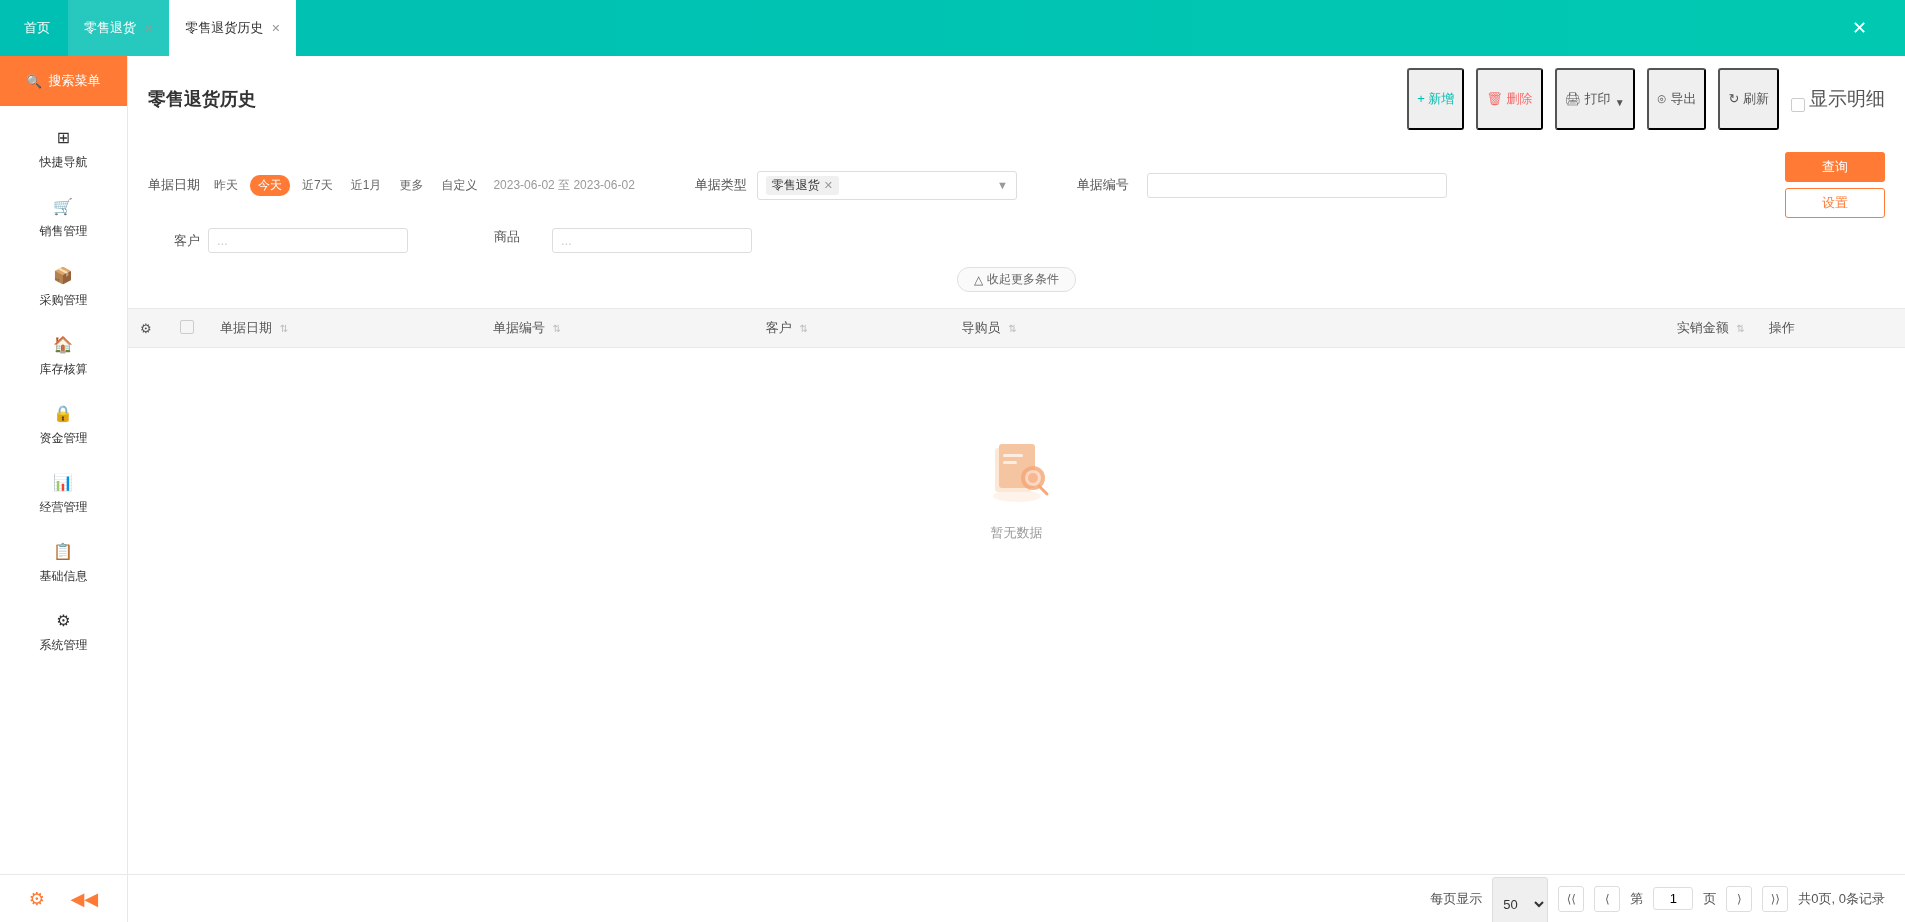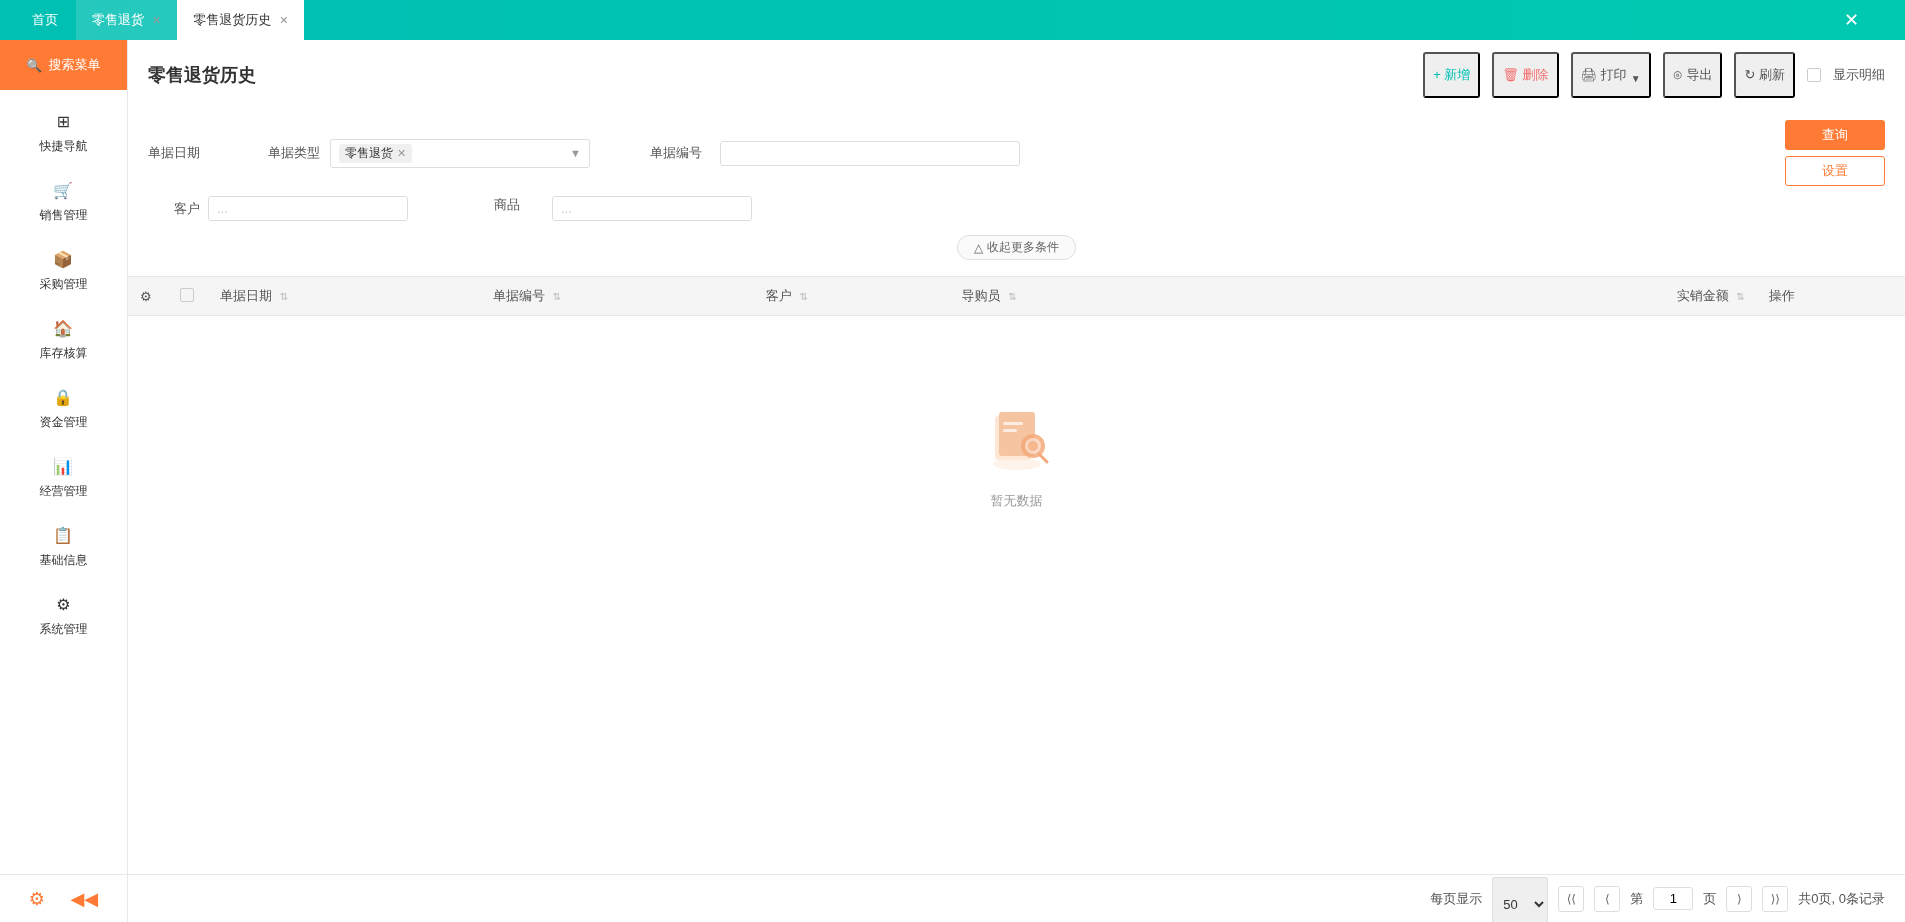--- a/index.html
+++ b/index.html
@@ -1,24 +1,24 @@
 <!DOCTYPE html>
 <html><head>
   <meta charset="utf-8">
   <style>
     * { box-sizing: border-box; margin: 0; padding: 0; font-family: 'Microsoft YaHei', Arial, sans-serif; }
     body { width: 1905px; height: 922px; overflow: hidden; display: flex; flex-direction: column; background: #f5f5f5; }
 
     
     .top-bar {
-      height: 40px;
+      height: 56px;
       background: linear-gradient(to right, #00bfb3, #00c9b1);
       display: flex;
       align-items: center;
-      padding: 0 16px;
+      padding: 0 8px;
       flex-shrink: 0;
     }
     .top-bar-tabs {
       display: flex;
       align-items: stretch;
       height: 100%;
       flex: 1;
     }
     .tab-item {
       display: flex;
@@ -158,21 +158,21 @@
       align-items: center;
       gap: 12px;
     }
     .toolbar-btn {
       display: flex;
       align-items: flex-end;
       gap: 4px;
       font-size: 13px;
       color: #555;
       cursor: pointer;
-      padding: 12px 8px;
+      padding: 20px 8px;
       border-radius: 3px;
     }
     .toolbar-btn.new-btn {
       color: #00bfb3;
     }
     .toolbar-btn.delete-btn { color: #f56c6c; }
     .btn-query {
       background: #ff7b35;
       color: #fff;
       border: none;
@@ -187,23 +187,23 @@
       color: #ff7b35;
       border: 1px solid #ff7b35;
       padding: 5px 36px;
       border-radius: 3px;
       font-size: 13px;
       cursor: pointer;
       white-space: nowrap;
     }
     .show-detail-label {
       display: flex;
-      align-items: center;
-      gap: 12px;
-      font-size: 13px;
+      align-items: flex-end;
+      gap: 4px;
+      font-size: 19px;
       color: #555;
     }
     .checkbox-custom {
       width: 14px;
       height: 14px;
       border: 1px solid #ccc;
       border-radius: 2px;
       display: inline-block;
     }
 
@@ -511,20 +511,29 @@
           <label class="show-detail-label">
             <span class="checkbox-custom"></span>
             <span>显示明细</span>
           </label>
         </div>
       </div>
 
       <div class="filter-area">
         <div class="filter-row">
           <span class="filter-label">单据日期</span>
+          <div class="filter-date-options">
+            <span class="date-opt">昨天</span>
+            <span class="date-opt active">今天</span>
+            <span class="date-opt">近7天</span>
+            <span class="date-opt">近1月</span>
+            <span class="date-opt">更多</span>
+            <span class="date-opt">自定义</span>
+            <span class="date-range-text">2023-06-02 至 2023-06-02</span>
+          </div>
           <div style="margin-left: 60px; display:flex; align-items:center; gap:2px;">
             <span class="filter-label">单据类型</span>
             <div class="filter-select-box" style="min-width:260px;">
               <div class="filter-tag">
                 <span>零售退货</span>
                 <span class="tag-close">✕</span>
               </div>
               <span class="filter-arrow">▼</span>
             </div>
           </div>

